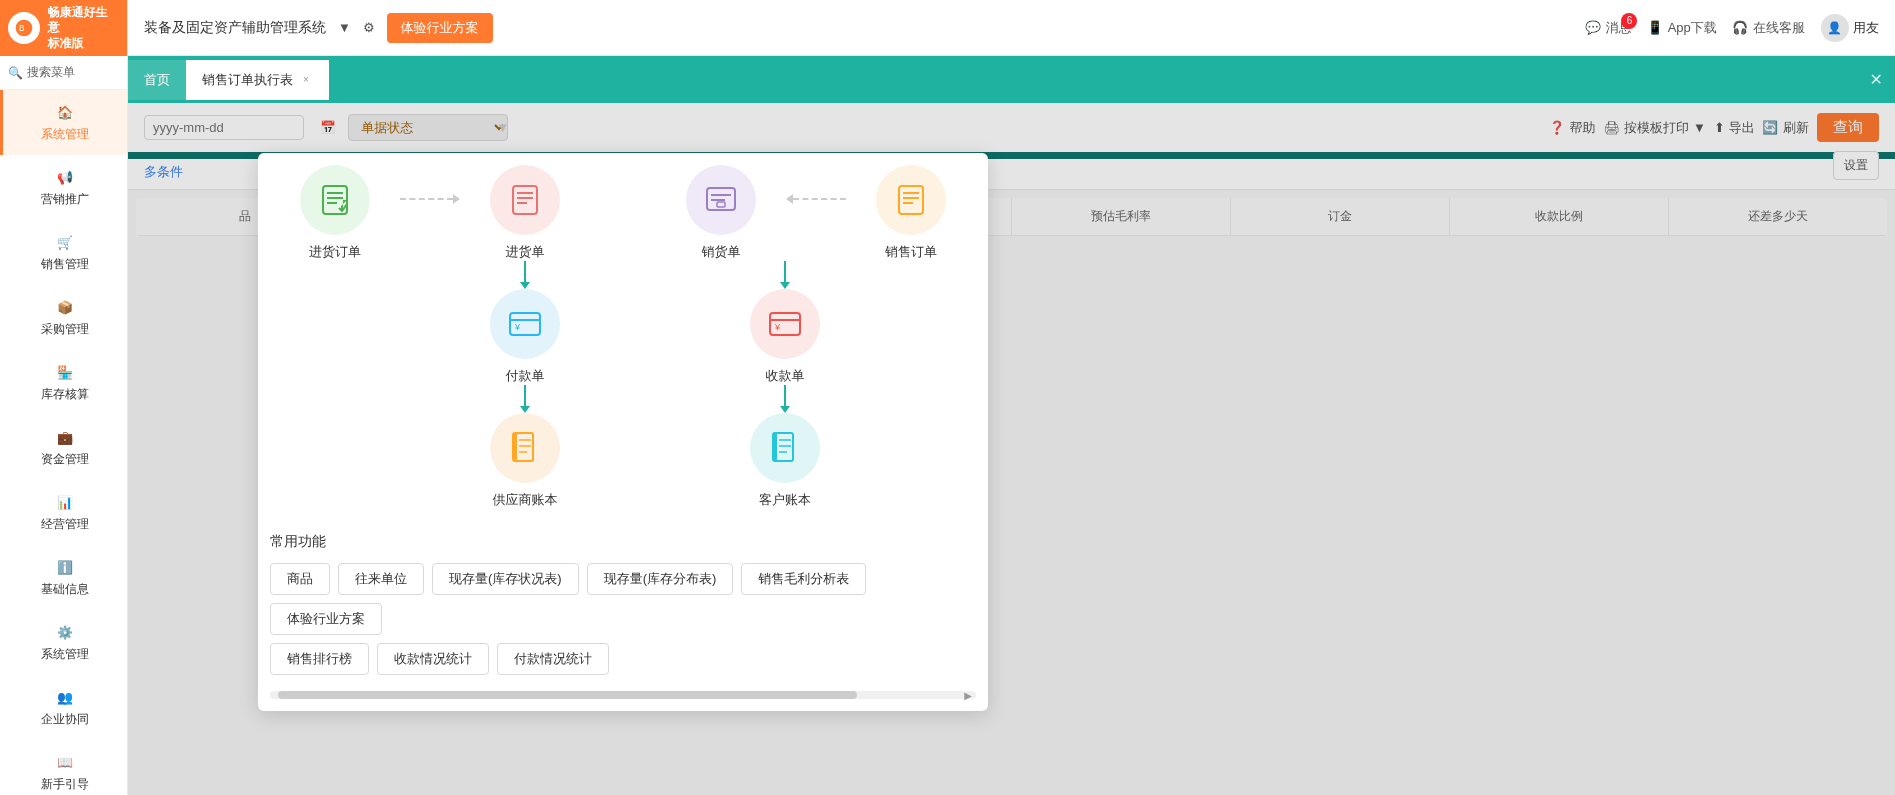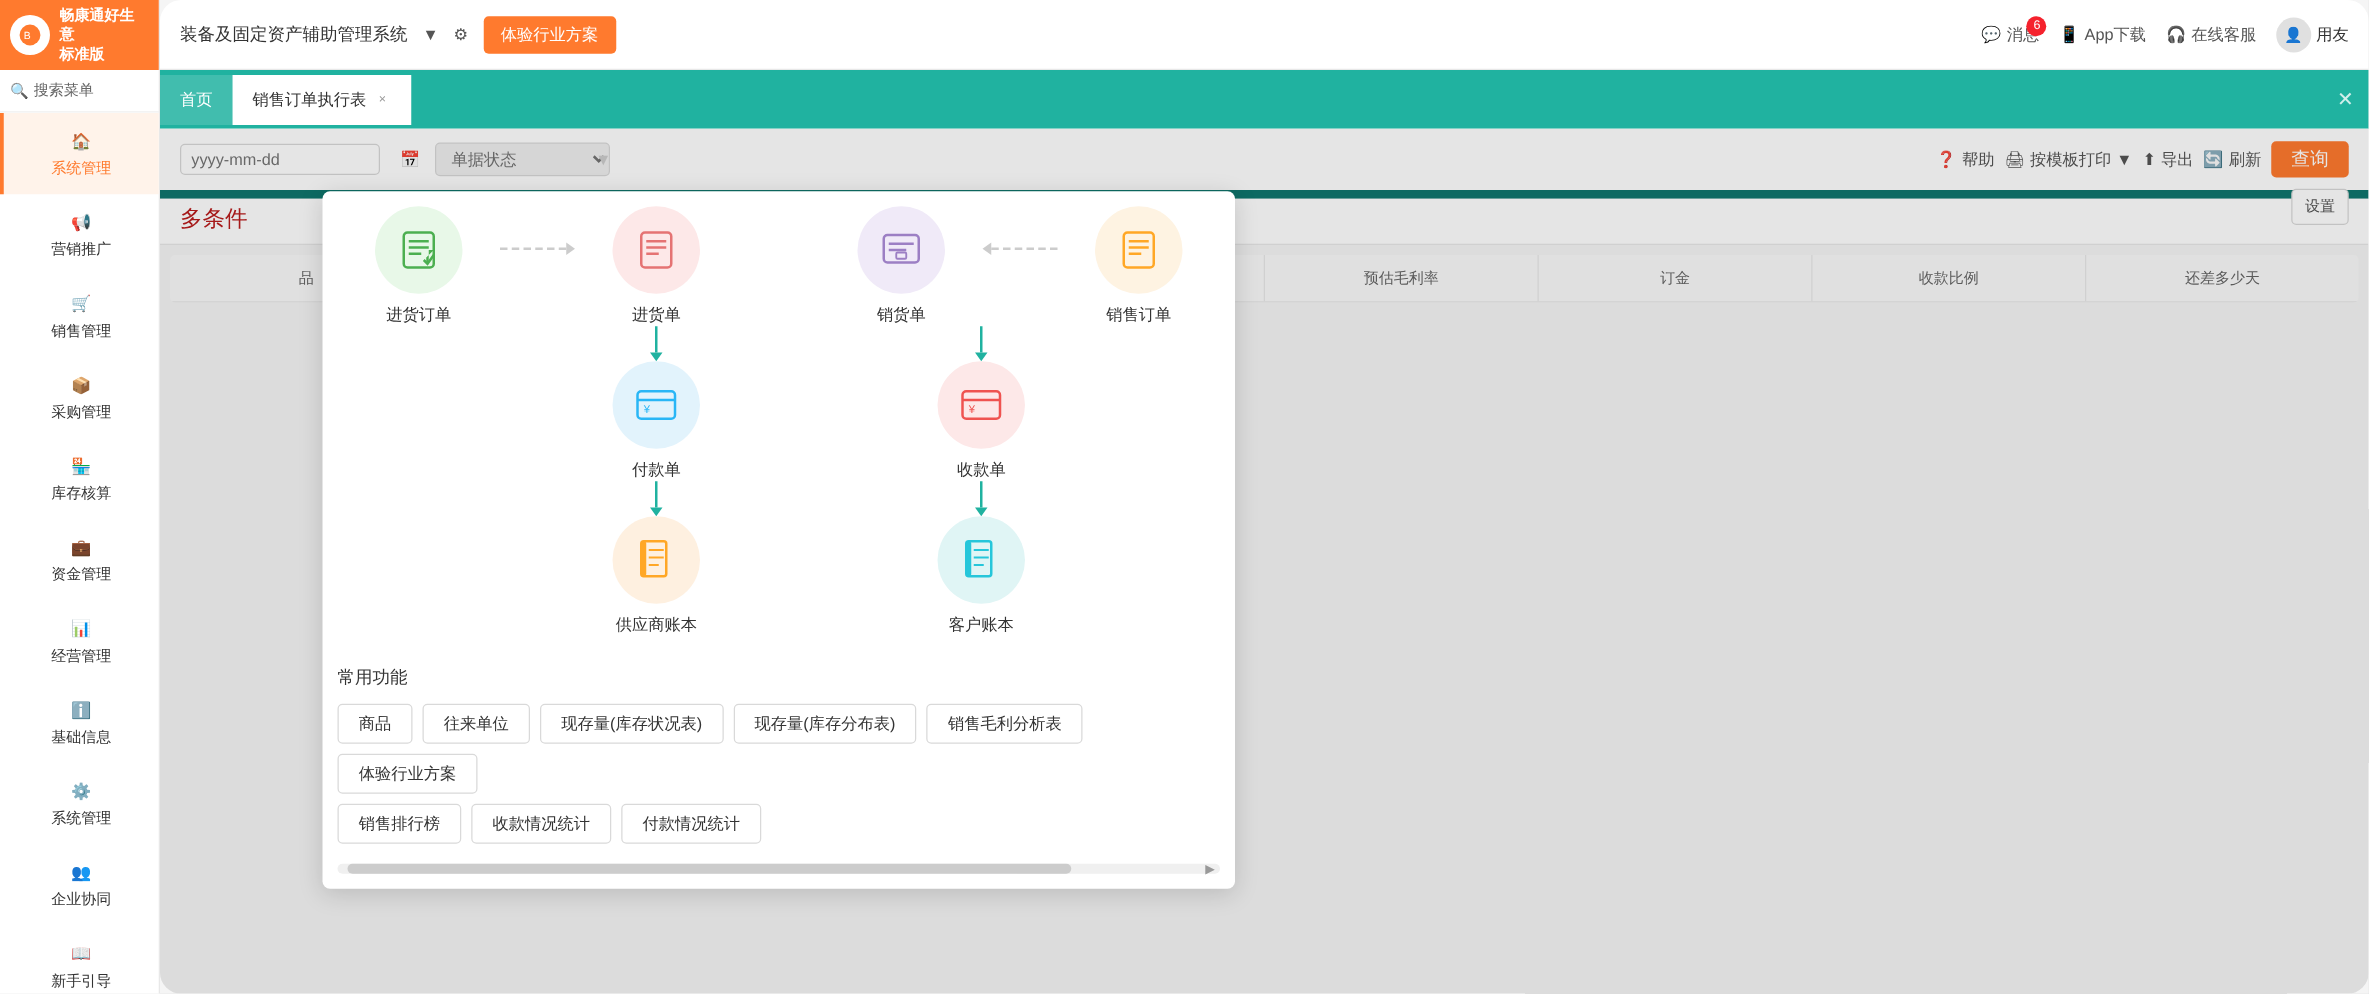--- a/index.html
+++ b/index.html
@@ -18,21 +18,21 @@
     .sidebar-search span { font-size: 12px; color: #666; }
     .sidebar-nav { flex: 1; overflow-y: auto; }
     .sidebar-item { display: flex; flex-direction: column; align-items: center; padding: 12px 4px; cursor: pointer; border-left: 3px solid transparent; gap: 4px; }
     .sidebar-item.active { background: #fff3ea; border-left-color: #ff7a2e; }
     .sidebar-item .item-icon { width: 20px; height: 20px; display: flex; align-items: center; justify-content: center; }
     .sidebar-item .item-label { font-size: 12px; color: #333; text-align: center; }
     .sidebar-item.active .item-label { color: #ff7a2e; }
     .sidebar-item.active .item-icon { color: #ff7a2e; }
 
     
-    .main { flex: 1; display: flex; flex-direction: column; overflow: hidden; border-radius: 17px; }
+    .main { flex: 1; display: flex; flex-direction: column; overflow: hidden; }
 
     
     .topbar { height: 56px; background: #fff; border-bottom: 1px solid #e8e8e8; display: flex; align-items: center; padding: 0 16px; gap: 12px; }
     .topbar-title { font-size: 14px; color: #333; font-weight: 500; }
     .topbar-dropdown { display: flex; align-items: center; gap: 4px; cursor: pointer; color: #555; }
     .topbar-spacer { flex: 1; }
     .topbar-btn { background: #ff7a2e; color: #fff; border: none; border-radius: 4px; padding: 6px 14px; font-size: 13px; cursor: pointer; }
     .topbar-actions { display: flex; align-items: center; gap: 16px; }
     .topbar-action { display: flex; align-items: center; gap: 4px; color: #555; font-size: 13px; cursor: pointer; position: relative; }
     .badge { background: #f5222d; color: #fff; border-radius: 50%; width: 16px; height: 16px; font-size: 10px; display: flex; align-items: center; justify-content: center; position: absolute; top: -6px; right: -6px; }
@@ -49,22 +49,22 @@
     
     .content-area { flex: 1; position: relative; overflow: hidden; background: #f5f5f5; }
 
     
     .filter-bar { background: #fff; padding: 10px 16px; display: flex; align-items: center; gap: 12px; border-bottom: 7px solid #0f766e; }
     .filter-actions { display: flex; align-items: center; gap: 8px; margin-left: auto; }
     .filter-action-btn { display: flex; align-items: center; gap: 4px; color: #555; font-size: 13px; cursor: pointer; }
     .query-btn { background: #ff7a2e; color: #fff; border: none; border-radius: 4px; padding: 5px 16px; font-size: 15px; cursor: pointer; }
     .set-btn { background: #fff; color: #555; border: 1px solid #d9d9d9; border-radius: 4px; padding: 5px 10px; font-size: 12px; cursor: pointer; margin-top: 4px; }
     .filter-input { border: 1px solid #d9d9d9; border-radius: 4px; padding: 4px 8px; font-size: 13px; width: 160px; outline: none; color: #999; }
-    .filter-select { border: 1px solid #d9d9d9; border-radius: 4px; padding: 4px 8px; font-size: 13px; width: 140px; outline: none; color: #737373; }
-    .more-conditions { color: #b91c1c; font-size: 18px; cursor: pointer; font-family: Liberation Serif, serif; }
+    .filter-select { border: 1px solid #d9d9d9; border-radius: 4px; padding: 4px 8px; font-size: 13px; width: 160px; outline: none; color: #a16207; }
+    .more-conditions { color: #3b82f6; font-size: 13px; cursor: pointer; font-family: Liberation Serif, serif; }
     .date-icon { color: #999; margin-left: 4px; cursor: pointer; }
 
     
     .table-container { background: #fff; margin: 8px; border-radius: 4px; overflow: hidden; }
     .table-header { display: flex; background: #fafafa; border-bottom: 1px solid #e8e8e8; }
     .th { padding: 10px 8px; font-size: 12px; color: #666; font-weight: 500; flex: 1; text-align: center; border-right: 1px solid #e8e8e8; }
     .th:last-child { border-right: none; }
     .no-data { display: flex; align-items: center; justify-content: center; height: 200px; color: #999; font-size: 14px; }
 
     

